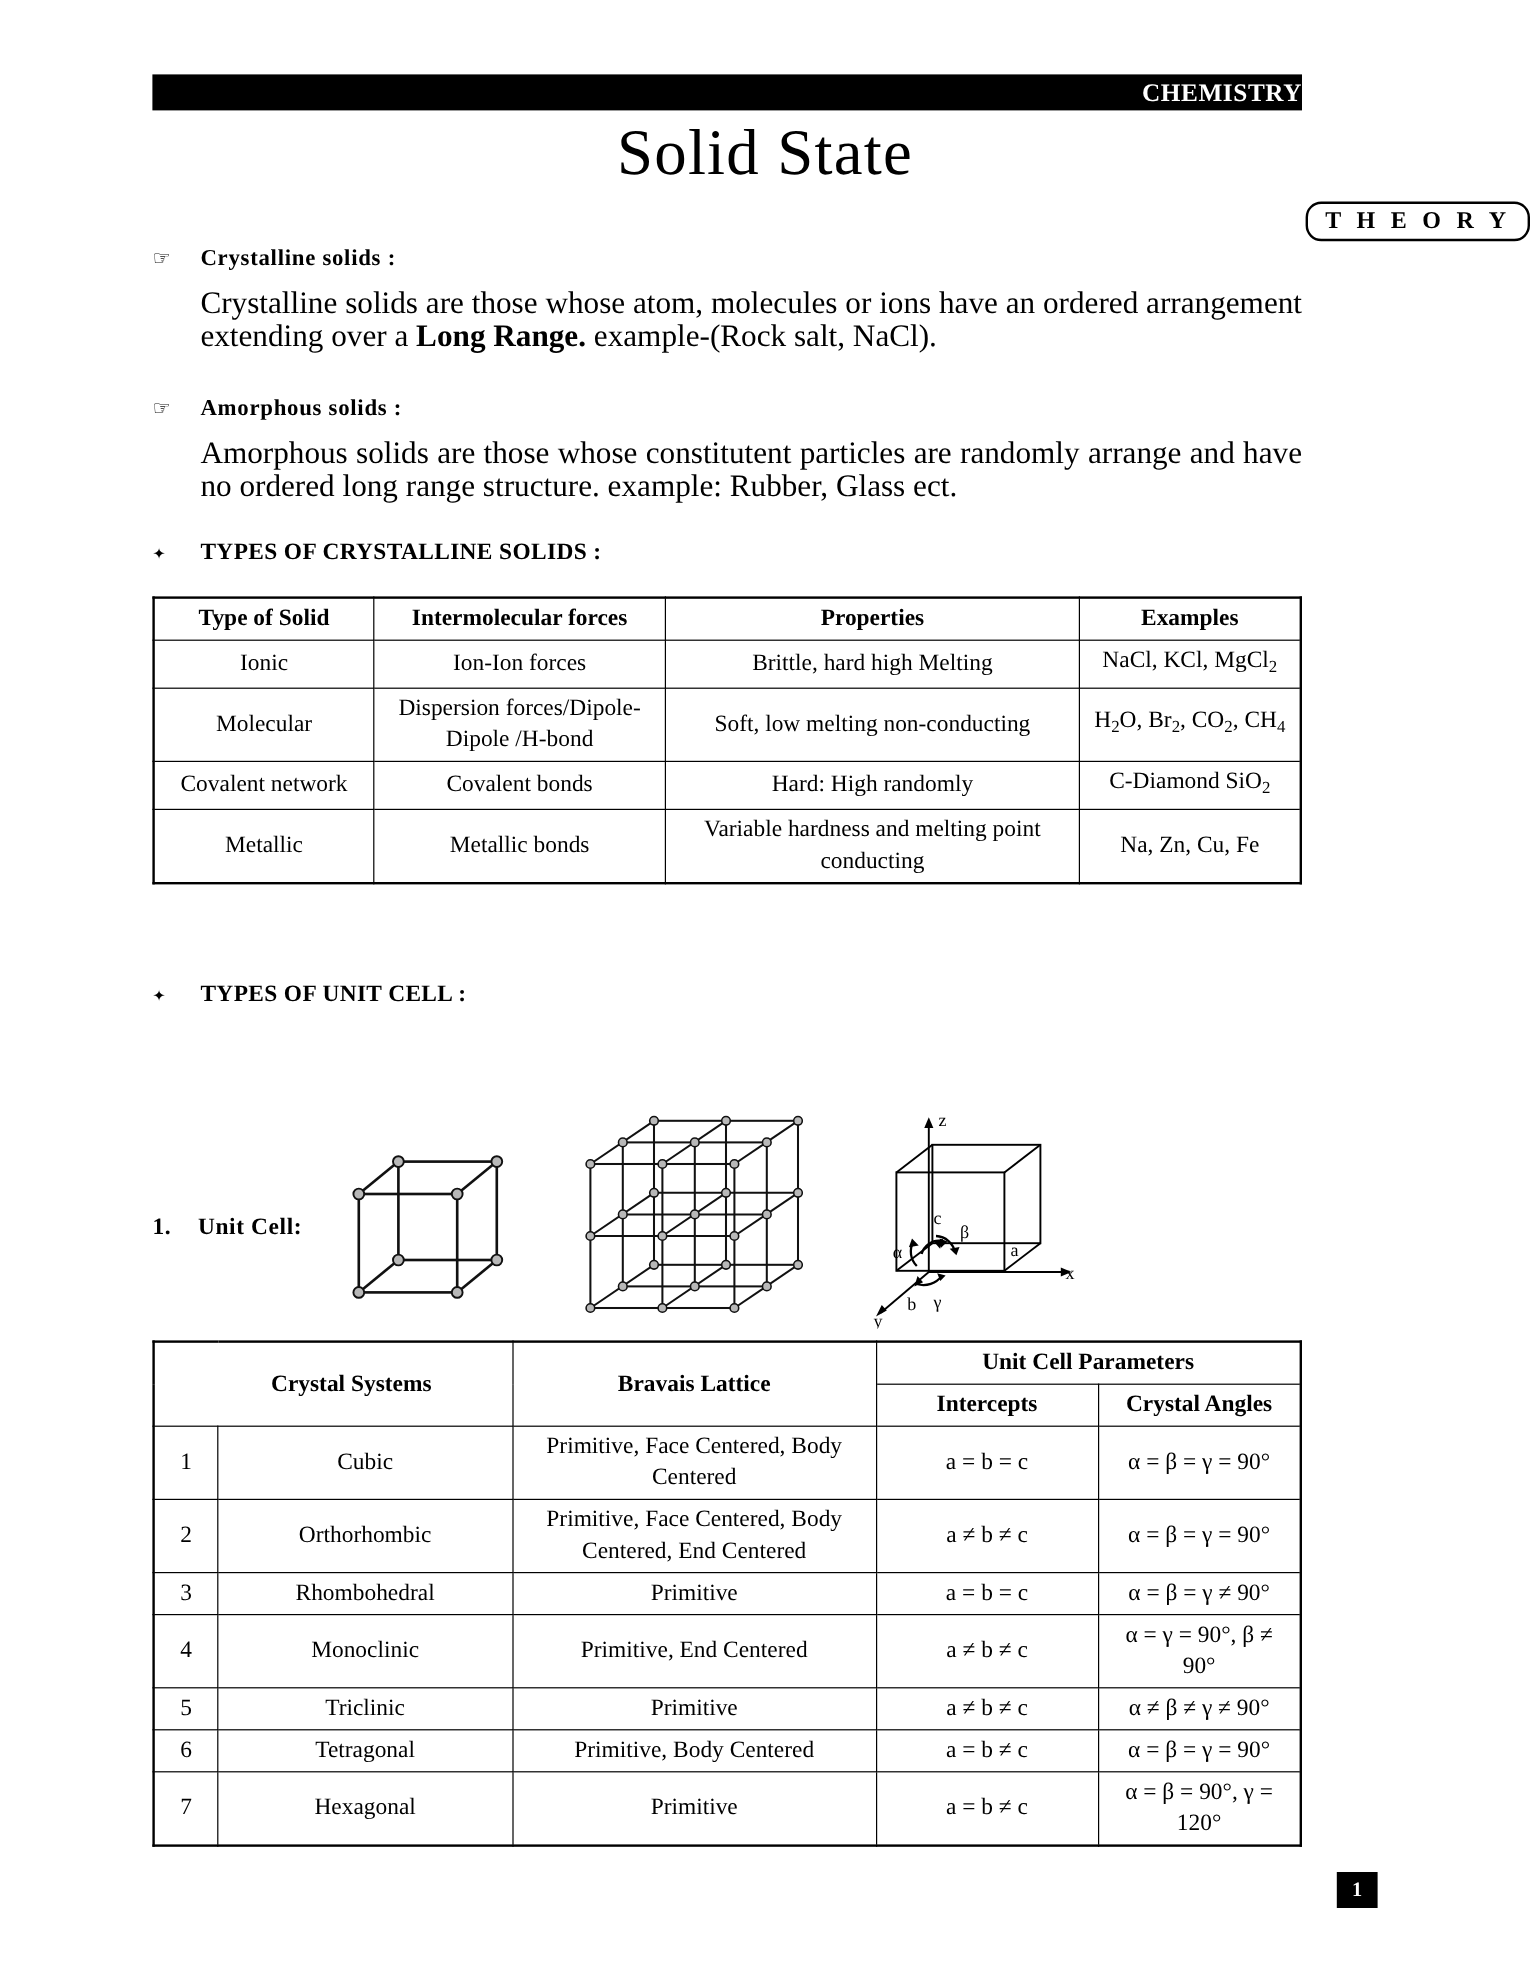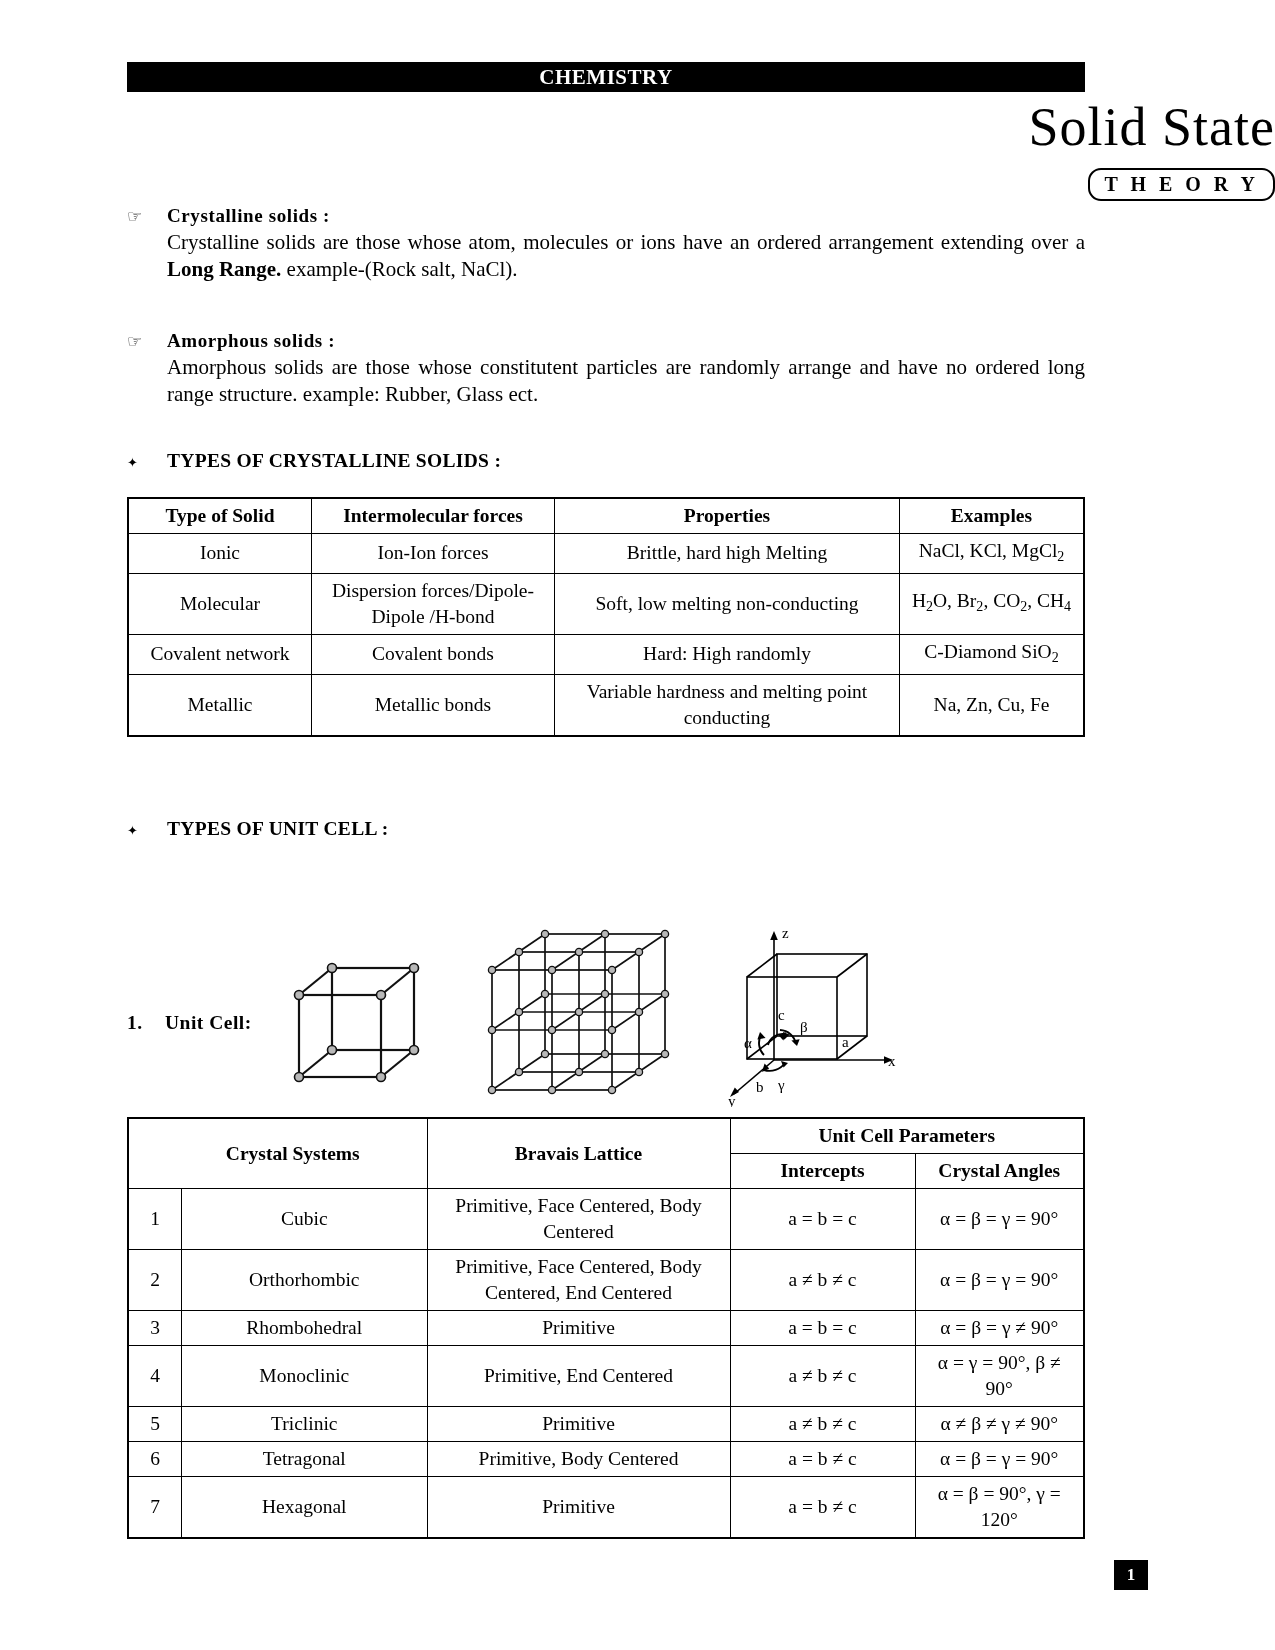--- a/index.html
+++ b/index.html
@@ -25,33 +25,33 @@
 
   
   .chem-bar {
     position: absolute;
     left: 127px;
     top: 62px;
     width: 958px;
     height: 30px;
     background: #000000;
     color: #ffffff;
-    text-align: center;
+    text-align: right;
     font-weight: bold;
     font-size: 21px;
     letter-spacing: 0.5px;
     line-height: 30px;
     font-family: "Liberation Serif", "DejaVu Serif", serif;
   }
   .main-title {
     position: absolute;
     left: 0;
     top: 96px;
     width: 1275px;
-    text-align: right;
+    text-align: center;
     font-size: 54px;
     font-weight: normal;
     letter-spacing: 1px;
     font-family: "Liberation Serif", "DejaVu Serif", serif;
   }
   .theory-wrap {
     position: absolute;
     left: 0;
     top: 168px;
     width: 1275px;
@@ -87,23 +87,23 @@
     width: 40px;
     flex: 0 0 40px;
     font-size: 17px;
     color: #111;
     font-family: "DejaVu Sans", sans-serif;
   }
   .hand-label {
     flex: 1 1 auto;
   }
   .para {
-    margin-top: 2px;
+    margin-top: 12px;
     margin-left: 40px;
-    font-size: 21px;
+    font-size: 26px;
     line-height: 27px;
     text-align: justify;
   }
   .para b { font-weight: bold; }
 
   .diamond-head {
     display: flex;
     align-items: baseline;
     font-weight: bold;
     font-size: 19.5px;

